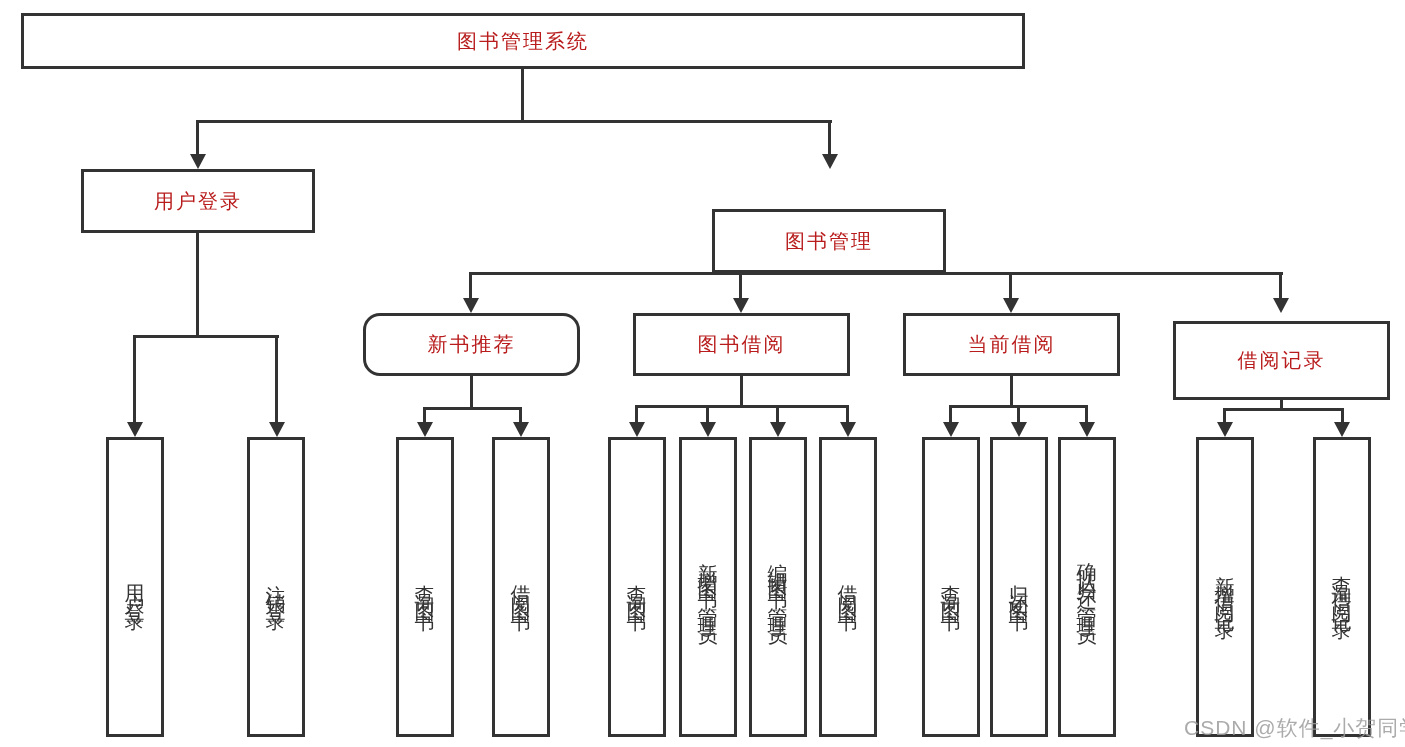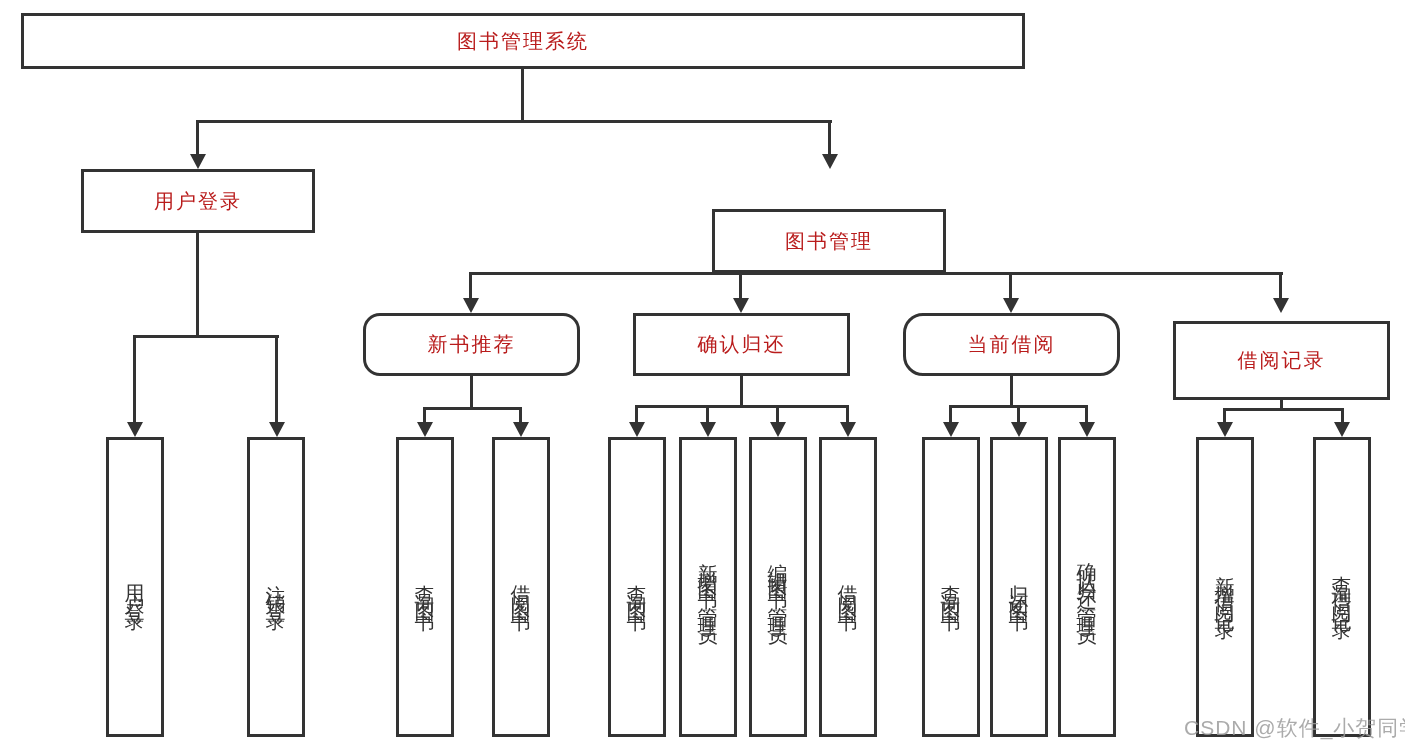--- a/index.html
+++ b/index.html
@@ -45,23 +45,23 @@
     <span>用户登录</span>
   </div>
   <div class="hbox" style="left:712px;top:169px;width:234px;height:64px;margin-top:40px;">
     <span>图书管理</span>
   </div>
 
   <div class="hbox" style="left:363px;top:313px;width:217px;height:63px;border-radius:17px;">
     <span>新书推荐</span>
   </div>
   <div class="hbox" style="left:633px;top:313px;width:217px;height:63px;">
-    <span>确认归还</span>
+    <span>图书借阅</span>
   </div>
-  <div class="hbox" style="left:903px;top:313px;width:217px;height:63px;border-radius:20px;">
+  <div class="hbox" style="left:903px;top:313px;width:217px;height:63px;">
     <span>当前借阅</span>
   </div>
   <div class="hbox" style="left:1173px;top:321px;width:217px;height:79px;">
     <span>借阅记录</span>
   </div>
 
   <div class="vbox" style="left:106px;">
     <span>用户登录</span>
   </div>
   <div class="vbox" style="left:247px;">

